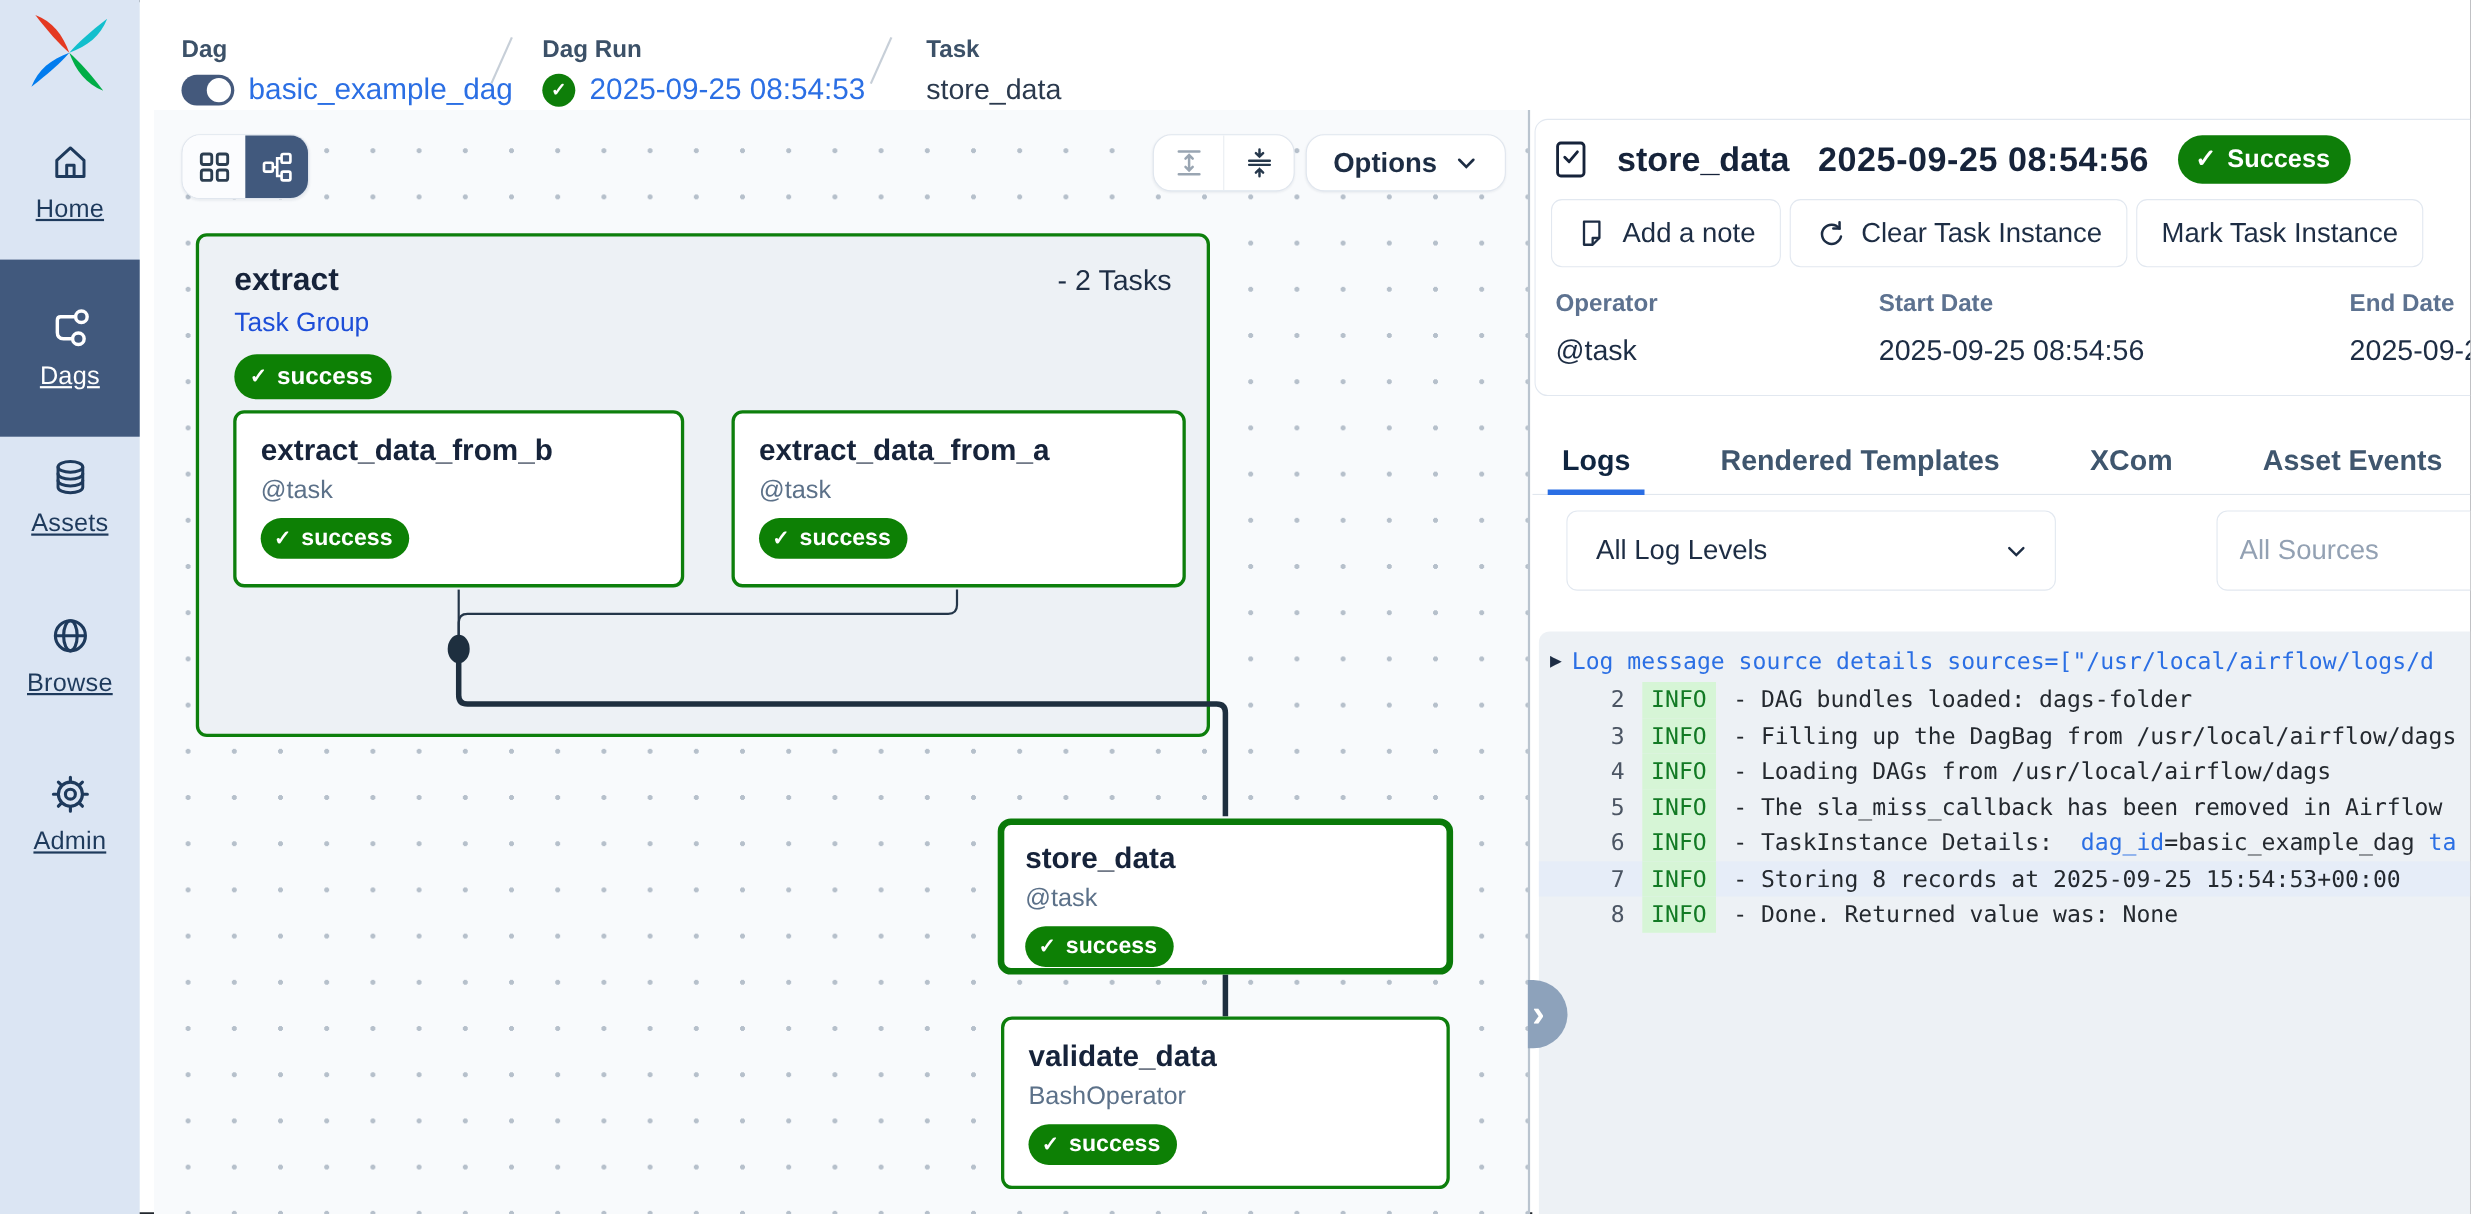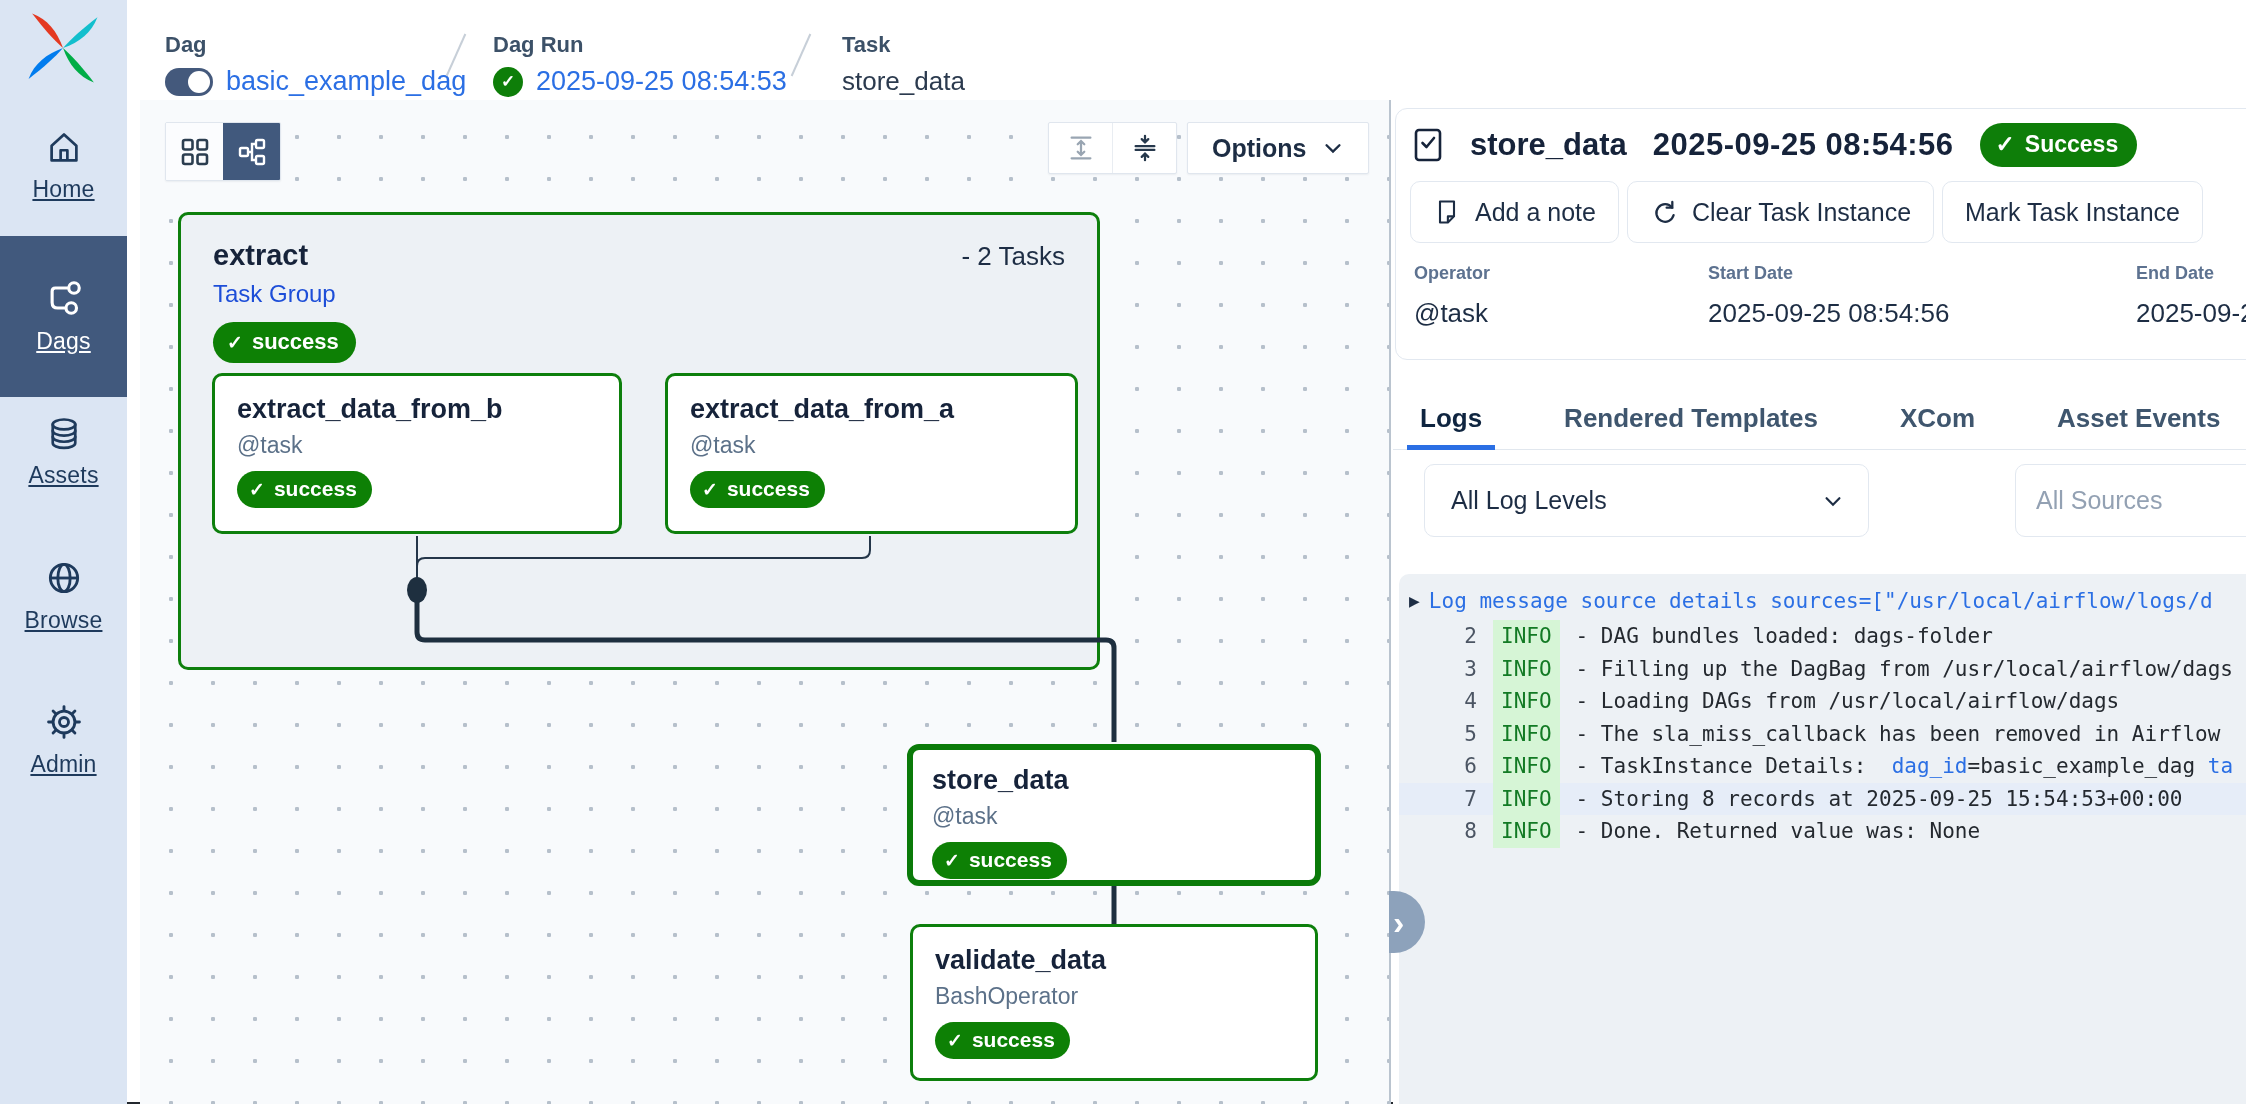--- a/index.html
+++ b/index.html
@@ -35,21 +35,21 @@
   .pill{display:inline-flex;align-items:center;gap:9px;background:#0d8005;color:#fff;border-radius:999px;
         padding:7px 17px 8px 14px;font-size:22px;font-weight:600;}
   .pill .chk{font-size:19px;font-weight:700;}
   .tg > .pill{margin:14px 0 0 32px;}
   .node{position:absolute;background:#fff;border:3px solid #0d7f0c;border-radius:10px;box-sizing:border-box;padding:18px 22px;z-index:3;}
   .node .nt{font-size:27px;font-weight:700;color:#16233a;}
   .node .ns{font-size:23px;color:#5c7189;margin-top:7px;}
   .node .pill{margin-top:12px;padding:6px 15px 7px 12px;font-size:21px;}
   .node.sel{border-width:6px;border-color:#0a7a09;border-radius:12px;padding:15px 19px;}
   
-  .tb{position:absolute;display:flex;background:#fff;border:1px solid #e0e6ee;border-radius:2px;overflow:hidden;z-index:4;box-shadow:0 1px 2px rgba(20,40,70,.06);}
+  .tb{position:absolute;display:flex;background:#fff;border:1px solid #e0e6ee;border-radius:17px;overflow:hidden;z-index:4;box-shadow:0 1px 2px rgba(20,40,70,.06);}
   .tb .cell{display:flex;align-items:center;justify-content:center;}
   .view-toggle{left:25px;top:22px;height:57px;}
   .view-toggle .cell{width:57px;height:57px;background:#fbfcfe;}
   .view-toggle .cell.active{background:#41597d;}
   .size-group{left:908px;top:22px;height:50px;}
   .size-group .cell{width:63px;height:50px;border-right:1px solid #e9edf2;}
   .size-group .cell:last-child{border-right:none;}
   .options-btn{left:1047px;top:22px;height:50px;align-items:center;padding:0 24px;gap:16px;display:flex;cursor:pointer;}
   .options-btn .olbl{font-size:25px;font-weight:600;color:#1d2d44;}
   
@@ -60,21 +60,21 @@
   .panel{position:absolute;left:1393px;top:100px;width:853px;height:1004px;background:#fff;overflow:hidden;z-index:5;}
   .card{position:absolute;left:2px;top:8px;width:900px;height:252px;border:1px solid #e2e8f0;border-radius:12px;box-sizing:border-box;}
   .card-head{display:flex;align-items:center;gap:26px;padding:14px 0 0 16px;}
   .card-head .pt{font-size:31px;font-weight:700;color:#16233a;}
   .card-head .pd{font-size:31px;font-weight:600;color:#16233a;letter-spacing:.5px;}
   .badge{display:inline-flex;align-items:center;gap:10px;background:#0e7e09;color:#fff;border-radius:999px;padding:8px 19px 9px 16px;font-size:23px;font-weight:600;}
   .btn-row{display:flex;gap:8px;padding:14px 0 0 14px;}
   .pbtn{display:flex;align-items:center;gap:14px;height:62px;padding:0 22px;background:#fff;border:1px solid #e2e8f0;border-radius:10px;font-size:25px;font-weight:500;color:#1d2d44;white-space:nowrap;cursor:pointer;font-family:inherit;}
   .meta{position:relative;height:100px;margin-top:20px;}
   .mcol{position:absolute;top:0;}
-  .mcol .mlbl{font-size:18px;font-weight:600;color:#5d7290;}
+  .mcol .mlbl{font-size:22px;font-weight:600;color:#5d7290;}
   .mcol .mval{font-size:26px;color:#1d2d44;margin-top:14px;white-space:nowrap;}
   .tabs{position:absolute;left:0;top:288px;width:900px;height:62px;display:flex;gap:56px;padding-left:14px;border-bottom:1px solid #e1e7ee;box-sizing:border-box;}
   .tab{position:relative;display:flex;align-items:center;padding:0 13px;font-size:26px;font-weight:600;color:#3f566e;cursor:pointer;}
   .tab.active{color:#0f2540;}
   .tab.active::after{content:"";position:absolute;left:0;right:0;bottom:-1px;height:5px;background:#2b6fe4;}
   .filters{position:absolute;left:0;top:364px;width:853px;height:73px;}
   .selectbox{position:absolute;left:31px;top:0;width:445px;height:73px;border:1px solid #e2e8f0;border-radius:10px;box-sizing:border-box;display:flex;align-items:center;justify-content:space-between;padding:0 24px 0 26px;font-size:25px;color:#1d2d44;cursor:pointer;background:#fff;}
   .srcbox{position:absolute;left:622px;top:0;width:300px;height:73px;border:1px solid #e2e8f0;border-radius:10px;box-sizing:border-box;padding:0 20px;font-size:25px;color:#1d2d44;font-family:inherit;background:#fff;}
   .srcbox::placeholder{color:#93a1b3;}
   .logarea{position:absolute;left:6px;top:474px;width:847px;height:530px;background:#edf1f5;border-radius:10px 0 0 0;font-family:"DejaVu Sans Mono",monospace;font-size:21px;color:#24292f;}

